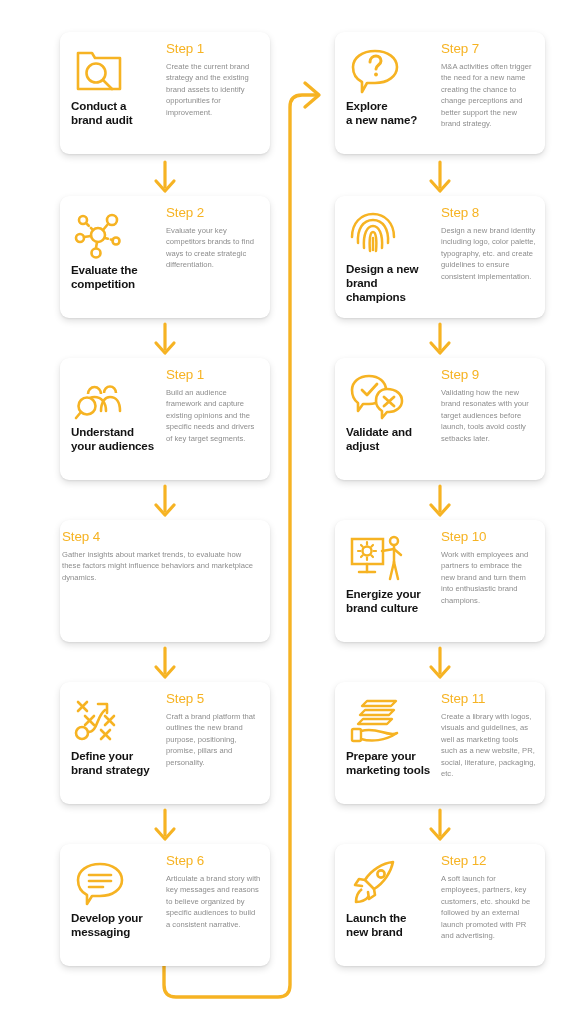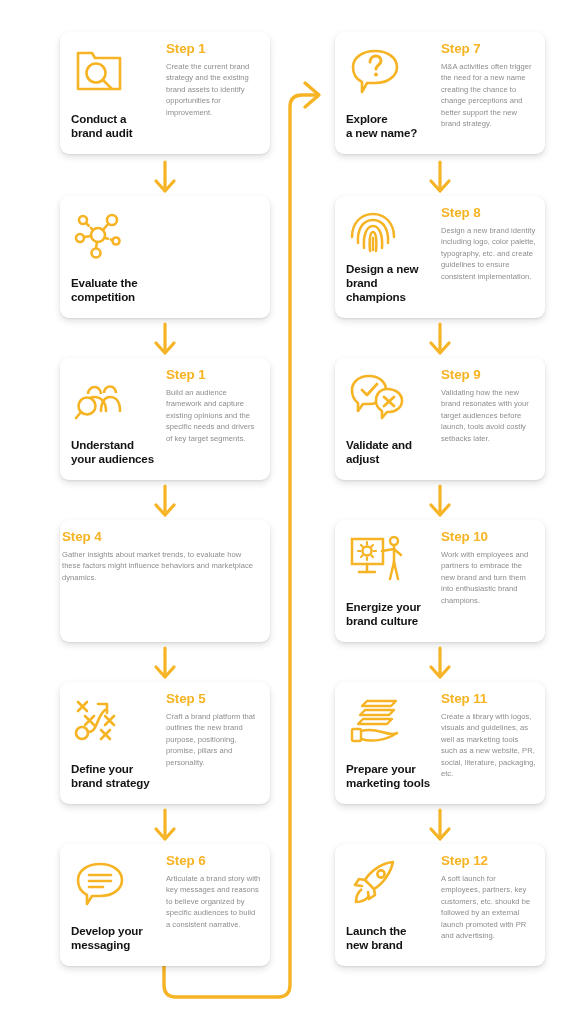--- a/index.html
+++ b/index.html
@@ -35,21 +35,20 @@
     position:absolute;left:0;top:0;right:0;bottom:0;
     display:flex;
     flex-direction:row;
   }
   .card-left{
     width:104px;
     padding:11px 4px 10px 11px;
     box-sizing:border-box;
     display:flex;
     flex-direction:column;
-    justify-content:space-between;
   }
   .icon-wrap{
     height:56px;
     display:flex;align-items:center;justify-content:flex-start;
     padding-left:3px;
   }
   .icon-wrap svg{display:block;}
   .card-title{
     font-size:11.6px;
     font-weight:bold;
@@ -58,21 +57,21 @@
     letter-spacing:-0.15px;
     padding-bottom:4px;
   }
   .card-right{
     flex:1;
     padding:10px 9px 8px 2px;
     box-sizing:border-box;
   }
   .step-label{
     font-size:13.4px;
-    font-weight:bold;
+    font-weight:normal;
     color:#f6b323;
     line-height:1.1;
     margin-bottom:4px;
     letter-spacing:-0.1px;
   }
   .step-desc{
     font-size:7.6px;
     color:#8d8d8d;
     line-height:1.52;
     letter-spacing:0.02px;
@@ -143,20 +142,24 @@
                 <line x1="29" y1="19" x2="34" y2="13" stroke="#f6b323" stroke-width="2.6" stroke-linecap="round"></line>
                 <line x1="19" y1="19" x2="13" y2="13" stroke="#f6b323" stroke-width="2.6" stroke-linecap="round" stroke-dasharray="3 3"></line>
                 <line x1="17" y1="25" x2="10" y2="26" stroke="#f6b323" stroke-width="2.6" stroke-linecap="round"></line>
                 <line x1="31" y1="27" x2="39" y2="29" stroke="#f6b323" stroke-width="2.6" stroke-linecap="round" stroke-dasharray="3 3"></line>
                 <line x1="23" y1="31" x2="22" y2="37" stroke="#f6b323" stroke-width="2.6" stroke-linecap="round"></line>
               </svg>
             </div>
             <div class="card-title">
               <span>Evaluate the</span><br><span>competition</span>
             </div>
+          </div>
+          <div class="card-right">
+            <div class="step-label">Step 2</div>
+            <div class="step-desc">Evaluate your key competitors brands to find ways to create strategic differentiation.</div>
           </div>
         </div>
       </div>
     </div>
     <div class="arrow-down" style="left:92px;top:322px;">
       <svg width="26" height="34" viewBox="0 0 26 34">
           <line x1="13" y1="2" x2="13" y2="27" stroke="#f6b323" stroke-width="3.2" stroke-linecap="round"></line>
           <path d="M4,21 L13,31 L22,21" fill="none" stroke="#f6b323" stroke-width="3.2" stroke-linecap="round" stroke-linejoin="round"></path>
         </svg>
     </div>

